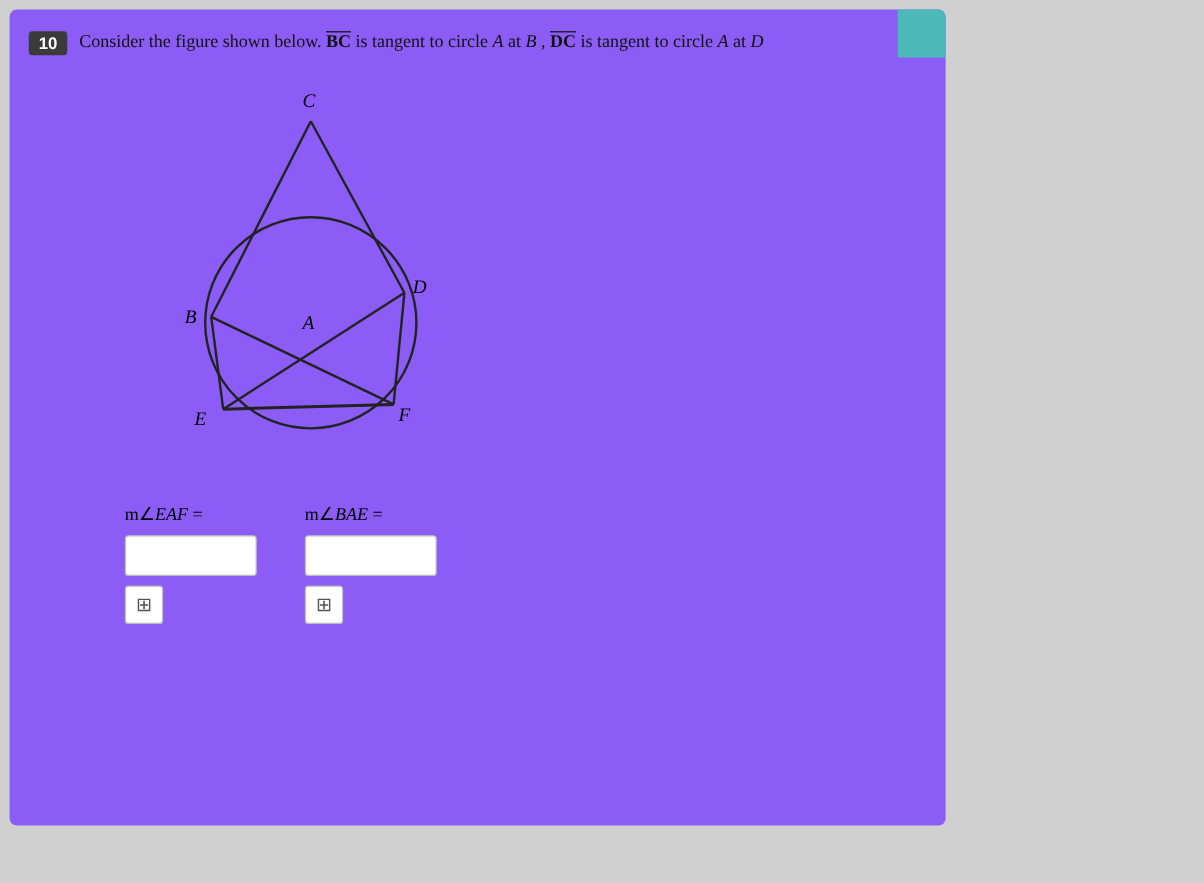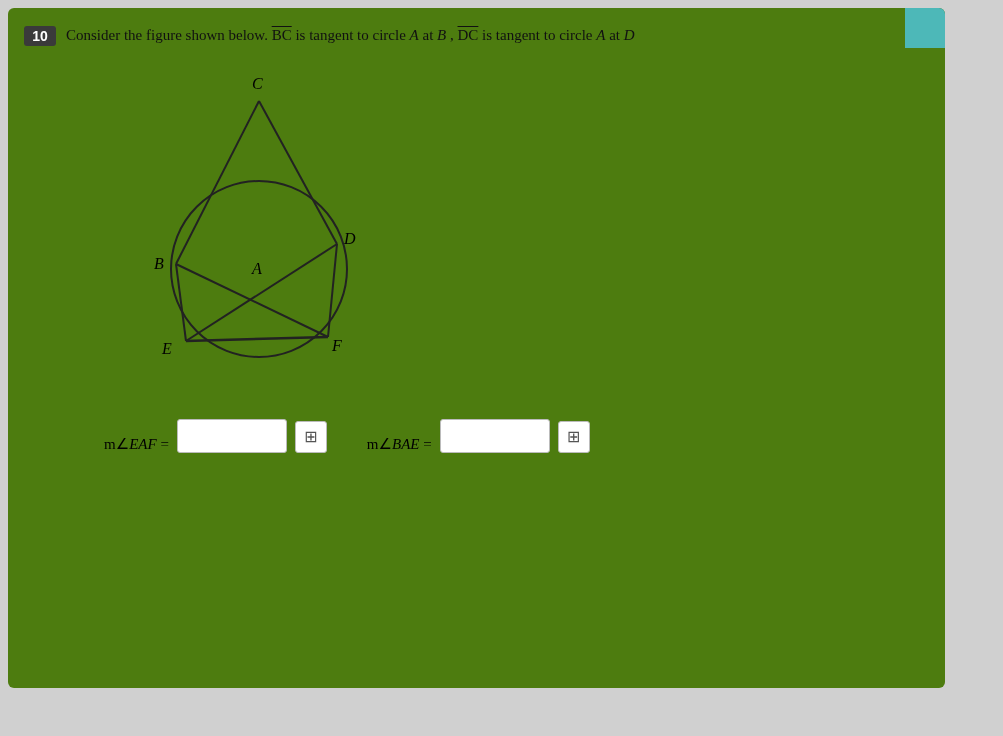--- a/index.html
+++ b/index.html
@@ -9,22 +9,22 @@
       font-family: 'Times New Roman', Times, serif;
       width: 1003px;
       height: 736px;
       overflow: hidden;
       display: flex;
       align-items: flex-start;
       justify-content: flex-start;
     }
 
     .main-card {
-      background: #4d7c0f;
-      width: 937px;
+      background: #8b5cf6;
+      width: 780px;
       min-height: 680px;
       margin: 8px 8px;
       border-radius: 6px;
       padding: 16px 24px 24px 16px;
       position: relative;
     }
 
     .question-header {
       display: flex;
       align-items: flex-start;
@@ -47,20 +47,21 @@
     }
 
     .question-text {
       font-size: 15px;
       line-height: 1.5;
       color: #111;
     }
 
     .overline {
       text-decoration: overline;
+      font-weight: bold;
     }
 
     .figure-area {
       display: flex;
       flex-direction: column;
       align-items: flex-start;
       margin-left: 60px;
       margin-top: 0px;
     }
 
@@ -72,22 +73,23 @@
       display: flex;
       align-items: center;
       gap: 40px;
       margin-top: 20px;
       margin-left: 20px;
       font-size: 15px;
     }
 
     .answer-group {
       display: flex;
-      align-items: flex-end;
+      align-items: flex-start;
       gap: 8px;
+      flex-direction: column;
     }
 
     .answer-label {
       font-size: 15px;
       white-space: nowrap;
     }
 
     .answer-input {
       width: 110px;
       height: 34px;

